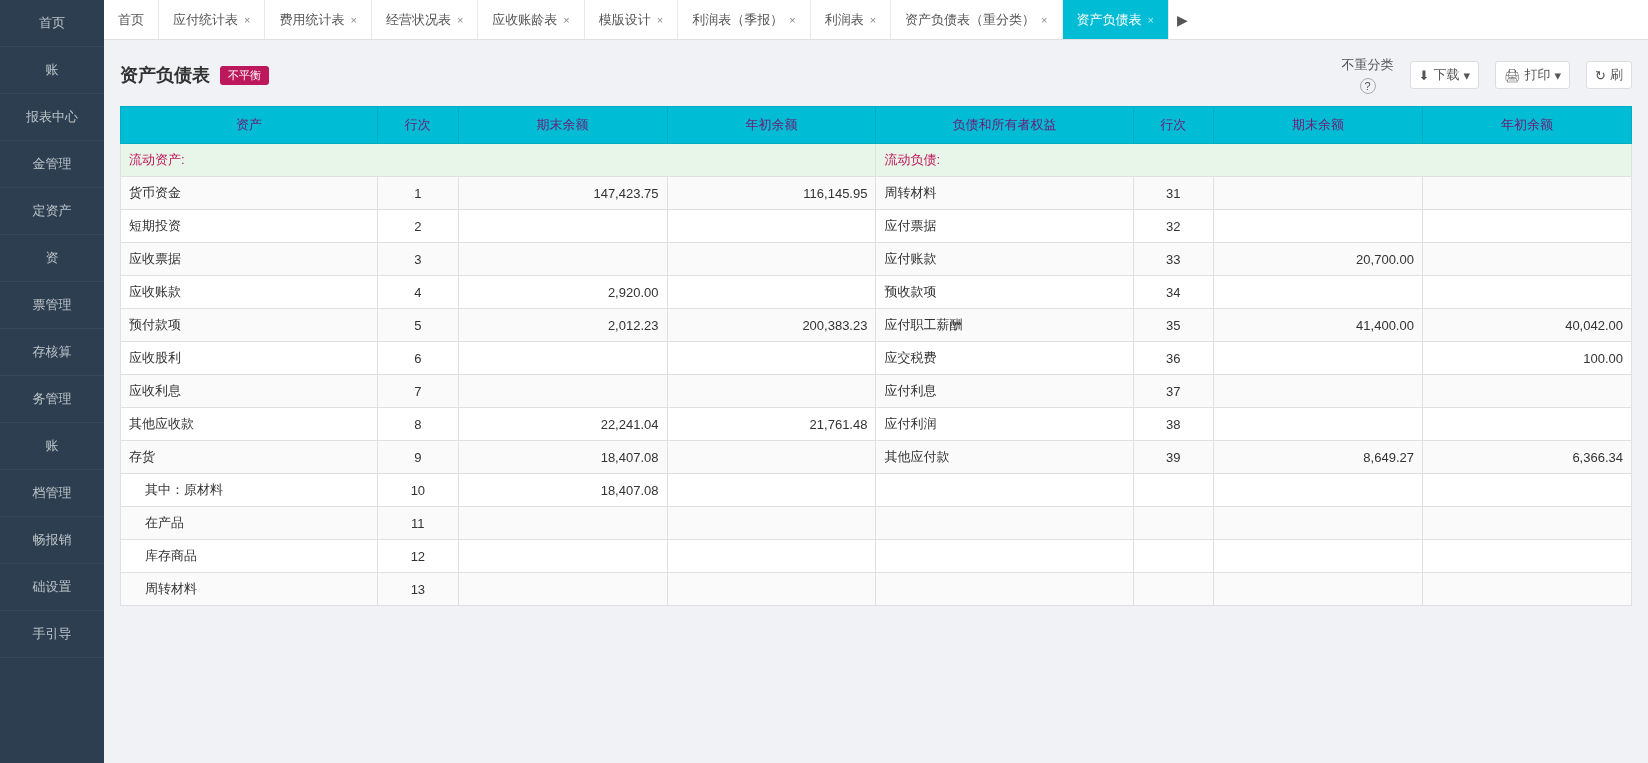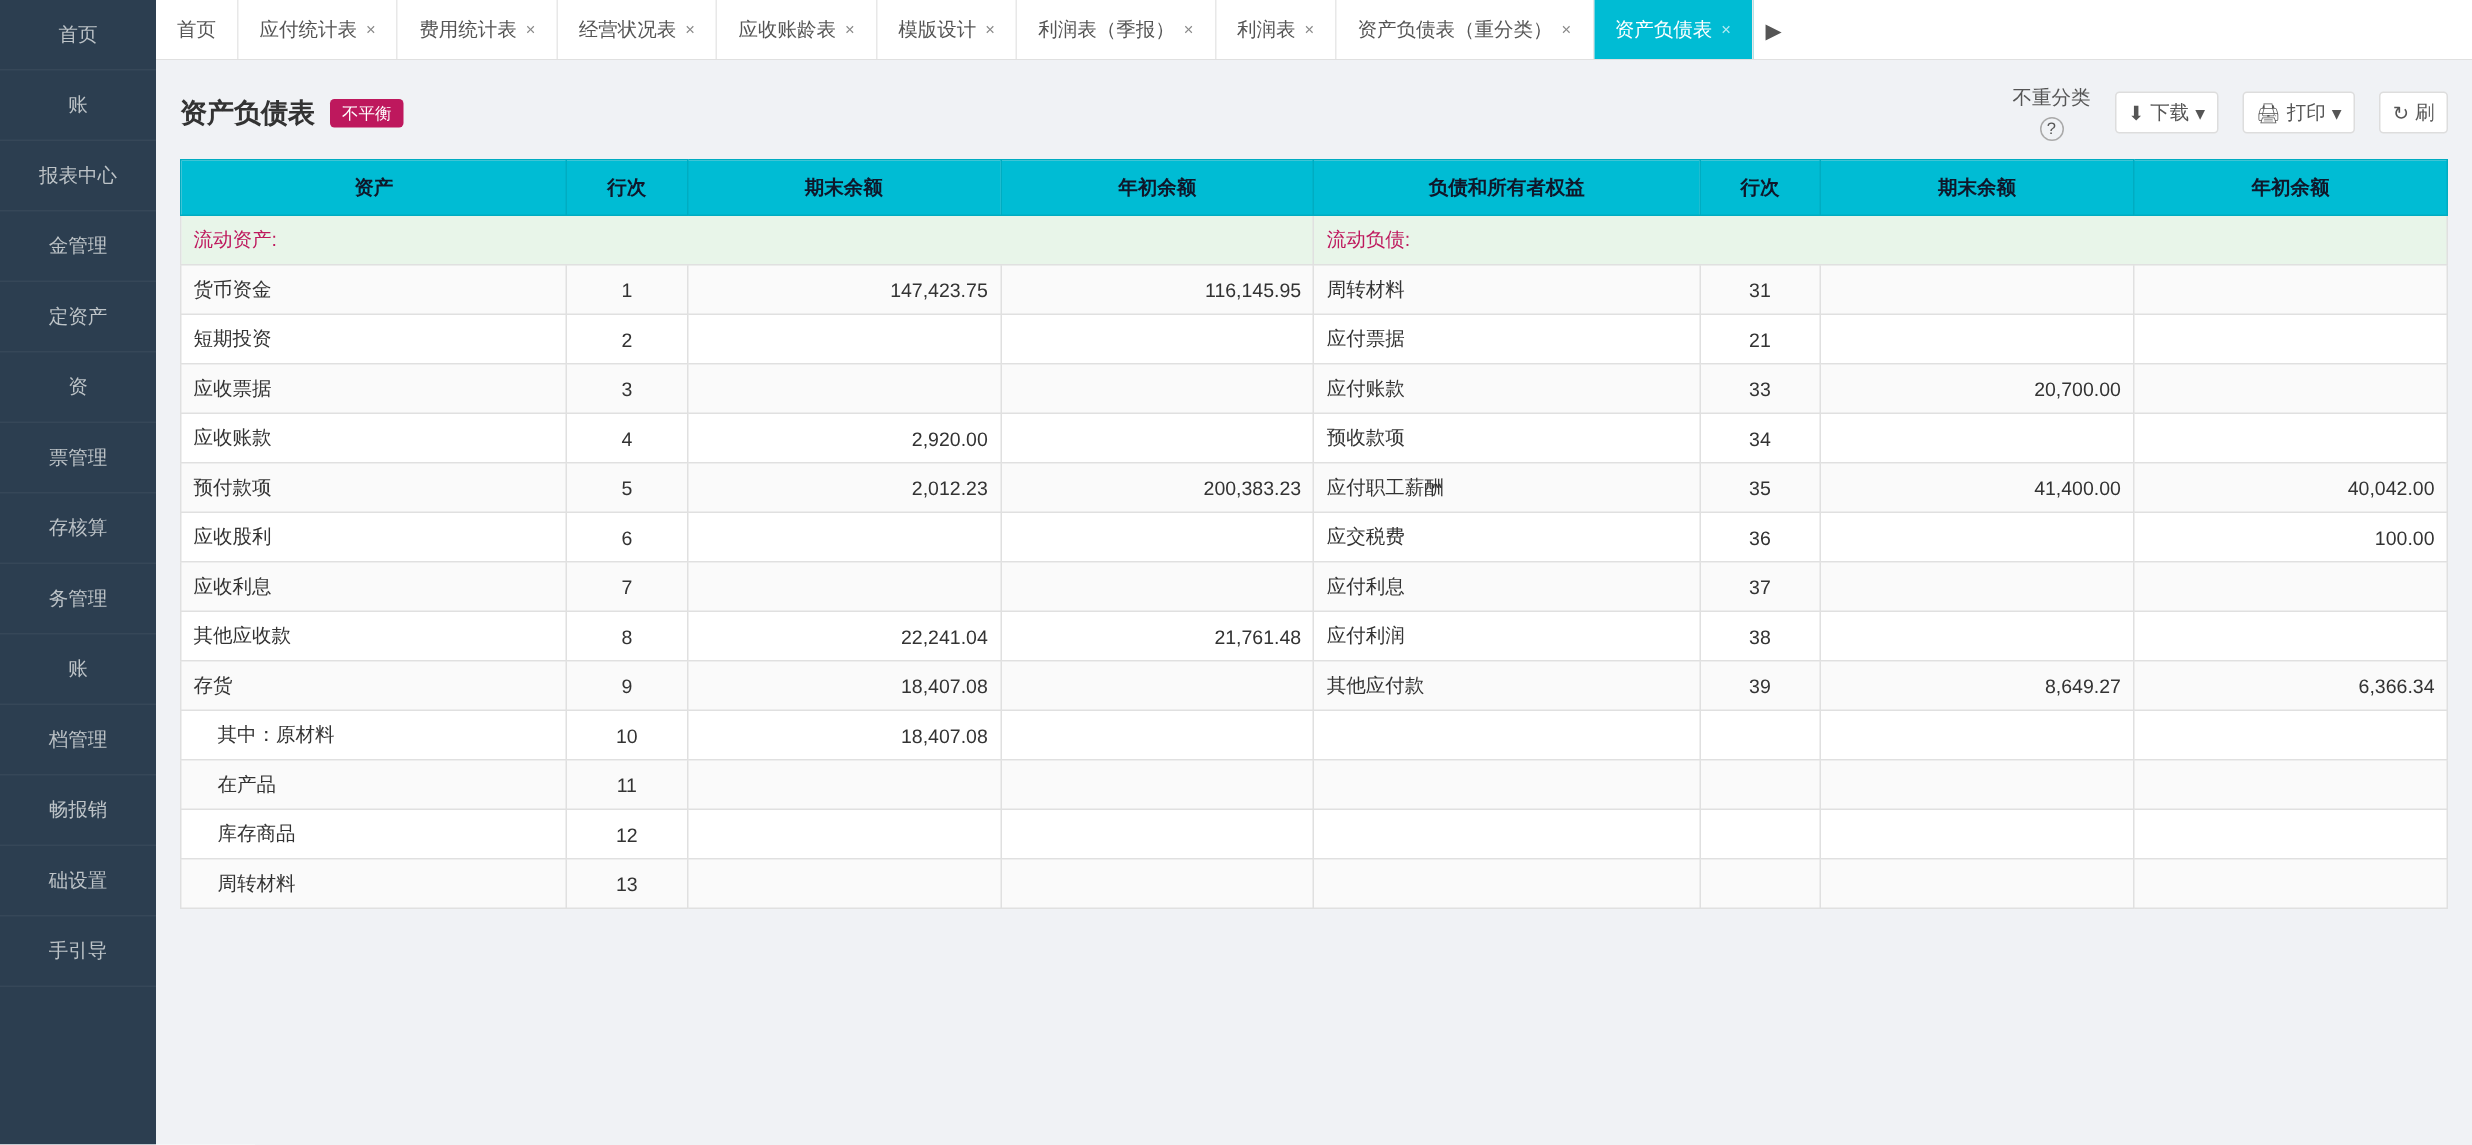--- a/index.html
+++ b/index.html
@@ -138,25 +138,25 @@
 
     
     .report-table {
       width: 100%;
       border-collapse: collapse;
       background: #fff;
       font-size: 13px;
     }
     .report-table th {
       background: #00bcd4;
-      color: #0f172a;
+      color: #701a75;
       padding: 9px 18px;
       text-align: center;
       border: 1px solid #00acc1;
-      font-weight: bold;
+      font-weight: normal;
     }
     .report-table td {
       padding: 7px 8px;
       border: 1px solid #e0e0e0;
       color: #333;
     }
     .report-table .row-section td {
       background: #e8f5e9;
       color: #be185d;
       font-size: 13px;
@@ -295,21 +295,21 @@
       <td class="text-center text-cyan">31</td>
       <td class="text-right"></td>
       <td class="text-right"></td>
     </tr>
           <tr class="row-normal">
       <td class="">短期投资</td>
       <td class="text-center text-cyan">2</td>
       <td class="text-right"></td>
       <td class="text-right"></td>
       <td>应付票据</td>
-      <td class="text-center text-cyan">21</td>
+      <td class="text-center text-cyan">32</td>
       <td class="text-right"></td>
       <td class="text-right"></td>
     </tr>
           <tr class="row-normal">
       <td class="">应收票据</td>
       <td class="text-center text-cyan">3</td>
       <td class="text-right"></td>
       <td class="text-right"></td>
       <td>应付账款</td>
       <td class="text-center text-cyan">33</td>

